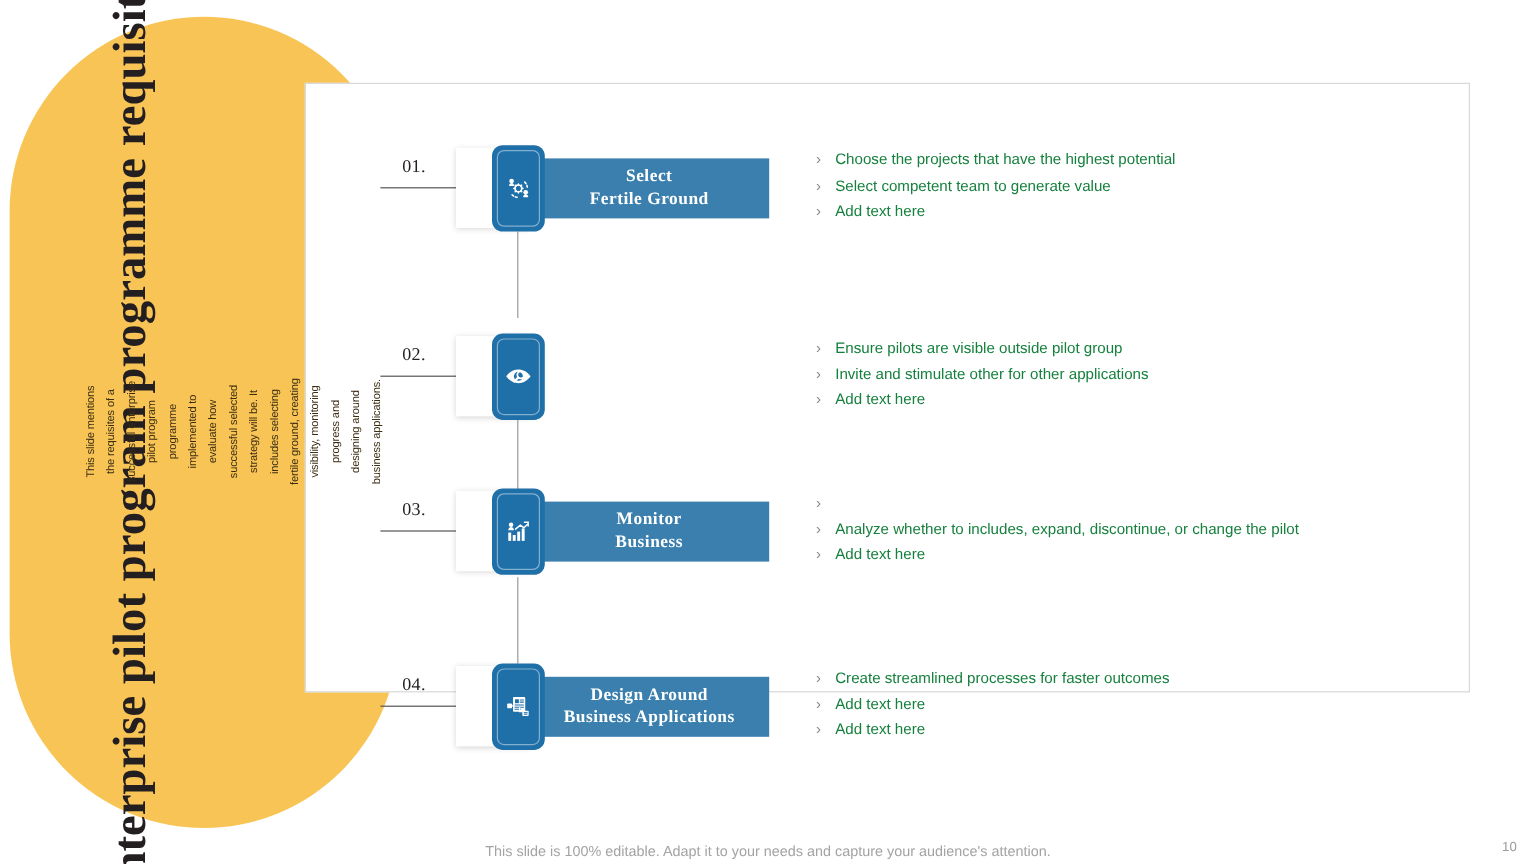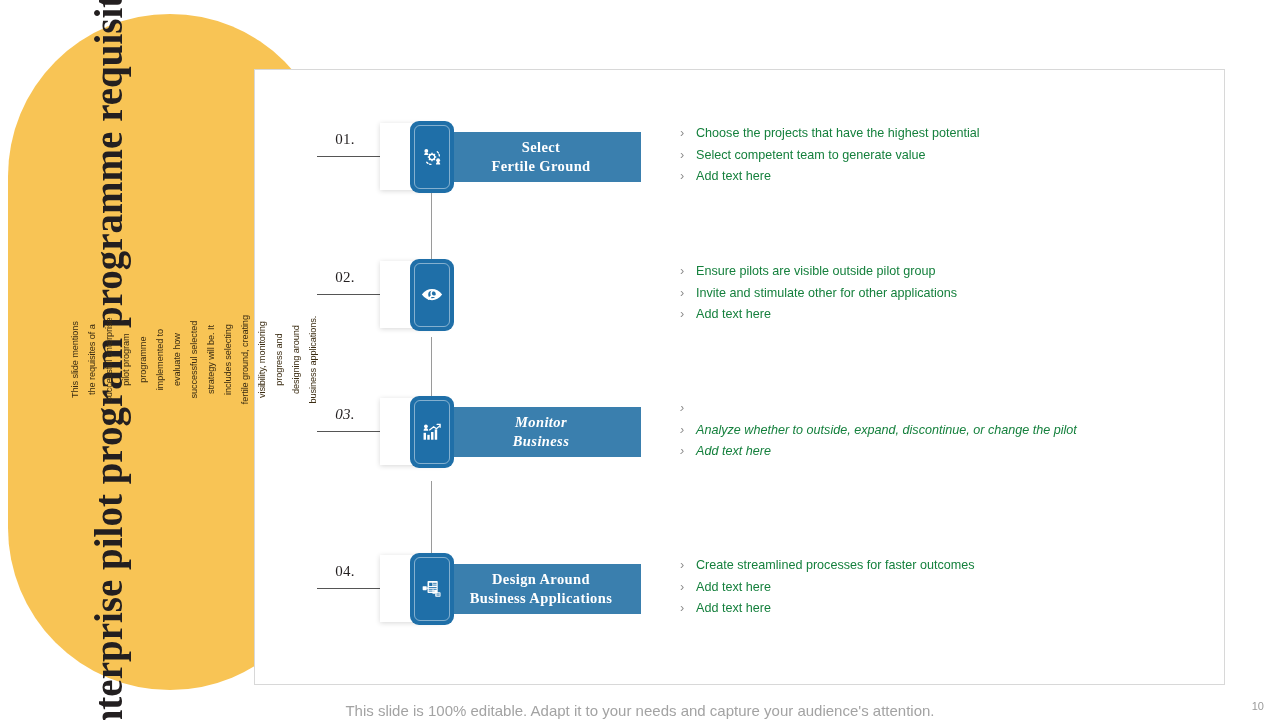--- a/index.html
+++ b/index.html
@@ -56,35 +56,35 @@
     color: #3B2C12;
     line-height: 1.85;
     text-align: center;
     letter-spacing: -0.1px;
   }
 
   
   .card {
     position: absolute;
     left: 254px; top: 69px;
-    width: 971px; height: 616px;
+    width: 971px; height: 508px;
     background: #ffffff;
     border: 1px solid #D8D8D8;
     z-index: 2;
   }
 
   
   .row {
     position: absolute;
     left: 0; width: 971px; height: 100px;
     display: block;
   }
   .row-0 { top: 51px; }
-  .row-1 { top: 189px; }
-  .row-2 { top: 326px; font-style: italic; }
+  .row-1 { top: 208px; }
+  .row-2 { top: 337px; }
   .row-3 { top: 483px; }
 
   
   .num {
     position: absolute;
     left: 60px; top: 10px;
     width: 60px; text-align: center;
     font-family: "Liberation Serif", serif;
     font-size: 15px;
     color: #231F20;
@@ -182,21 +182,21 @@
     color: #15803d;
     line-height: 18px;
   }
 
   
   .footer-note {
     position: absolute;
     left: 0; top: 702px;
     width: 1280px;
     text-align: center;
-    font-size: 15px;
+    font-size: 12px;
     color: #A3A3A3;
   }
   .page-num {
     position: absolute;
     right: 16px; top: 700px;
     font-size: 11px;
     color: #9A9A9A;
     text-align: center;
   }
 </style>
@@ -305,21 +305,21 @@
       <div class="bar">
         <span class="bar-label">Monitor
 Business</span>
       </div>
       <div class="bullets">
         <div class="bullet">
           <span class="bullet-chevron">›</span>
         </div>
         <div class="bullet">
           <span class="bullet-chevron">›</span>
-          <span class="bullet-text">Analyze whether to outside, expand, discontinue, or change the pilot</span>
+          <span class="bullet-text">Analyze whether to includes, expand, discontinue, or change the pilot</span>
         </div>
         <div class="bullet">
           <span class="bullet-chevron">›</span>
           <span class="bullet-text">Add text here</span>
         </div>
       </div>
     </div>
 
     <div class="row row-3">
       <div class="num">04.</div>

